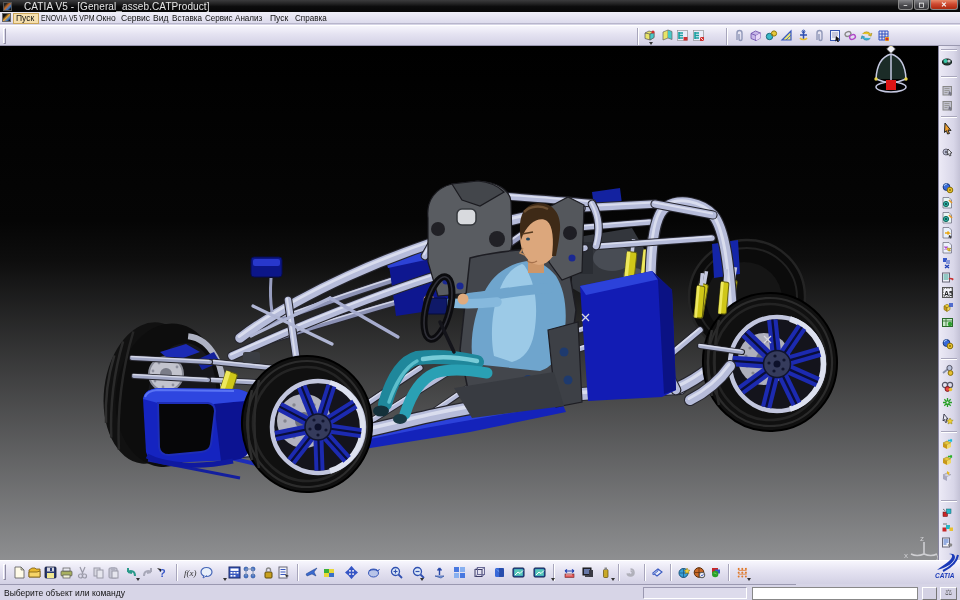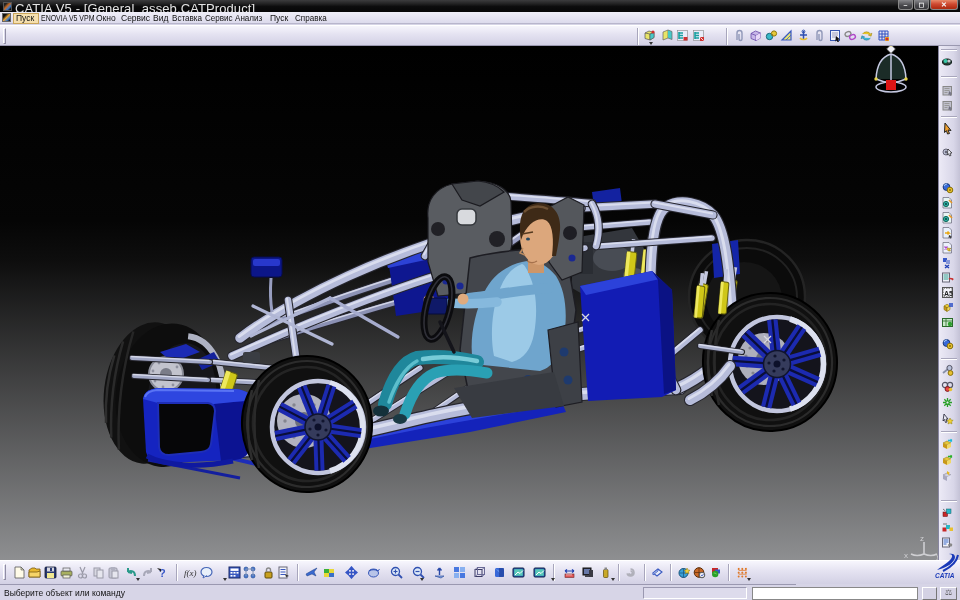--- a/index.html
+++ b/index.html
@@ -1,18 +1,18 @@
 <!DOCTYPE html>
 <html><head><meta charset="utf-8"><style>
 
 *{margin:0;padding:0;box-sizing:border-box}
 html,body{width:960px;height:600px;overflow:hidden;font-family:"Liberation Sans",sans-serif}
 #root{position:relative;width:960px;height:600px;background:#d6d4e6}
 #title{position:absolute;left:0;top:0;width:960px;height:12px;background:linear-gradient(180deg,#3c3c3e 0%,#232324 30%,#0c0c0d 55%,#060607 100%)}
-#title .txt{position:absolute;left:15px;top:1px;color:#e4e4e4;font-size:13px;letter-spacing:0.1px}
+#title .txt{position:absolute;left:24px;top:1px;color:#e4e4e4;font-size:10px;letter-spacing:0.1px}
 #ticon{position:absolute;left:3px;top:1.5px;width:9px;height:9px;background:linear-gradient(135deg,#222 20%,#c86820 45%,#3a78c8 70%,#111 90%);border:1px solid #555}
 .wbtn{position:absolute;top:0;height:10px;border-radius:0 0 3px 3px;border:1px solid #888;border-top:none}
 #bmin{left:898px;width:15px;background:linear-gradient(180deg,#88888c,#48484c 60%,#38383c)}
 #bmax{left:914px;width:15px;background:linear-gradient(180deg,#88888c,#48484c 60%,#38383c)}
 #bclose{left:930px;width:28px;background:linear-gradient(180deg,#e88b6a,#cf4a31 45%,#b02e14 90%)}
 .wbtn span{display:block;text-align:center;color:#f5f5f5;font-size:7px;line-height:9px;font-weight:bold}
 #menubar{position:absolute;left:0;top:12px;width:960px;height:12px;background:linear-gradient(180deg,#efeef8,#dcdaec);border-bottom:1px solid #b8b6cc;font-size:8.5px;color:#111}
 #menubar .m{position:absolute;top:1px;white-space:nowrap;transform-origin:left top}
 #pusk{position:absolute;left:13px;top:0.5px;width:26px;height:11px;background:#f5dfae;border:1px solid #caa55a}
 #micon{position:absolute;left:2px;top:1px;width:9px;height:9px;background:linear-gradient(135deg,#111 25%,#e8a030 50%,#3a78c8 75%,#111 95%);border:0.5px solid #666}

